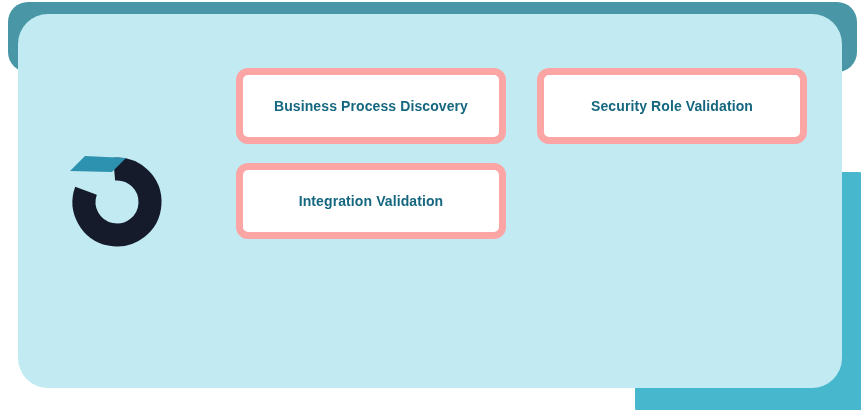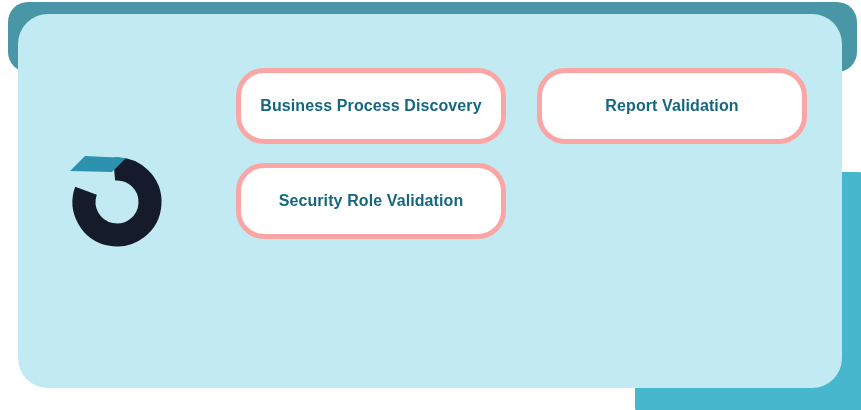--- a/index.html
+++ b/index.html
@@ -61,26 +61,26 @@
     width: 571px;
     height: 266px;
     display: grid;
     grid-template-columns: 270px 270px;
     grid-template-rows: 76px 76px 76px;
     column-gap: 31px;
     row-gap: 19px;
   }
   .pill {
     background: #ffffff;
-    border: 5px solid #fca5a5;
-    border-radius: 28px;
+    border: 7px solid #fca5a5;
+    border-radius: 12px;
     display: flex;
     align-items: center;
     justify-content: center;
-    font-size: 16px;
+    font-size: 14px;
     font-weight: bold;
     color: #15677f;
     letter-spacing: 0.1px;
     cursor: pointer;
     box-sizing: border-box;
     text-align: center;
   }
 </style>
 </head>
 <body>
@@ -95,17 +95,17 @@
 
   <svg class="logo" viewBox="0 0 100 105">
 
     <path d="M 48.1 18.1 A 33 33 0 1 1 20 39.7" fill="none" stroke="#151b2b" stroke-width="23" stroke-linecap="butt"></path>
 
     <path d="M 4 20 L 19 5 L 60 7 L 46 21 Z" fill="#2c92b0"></path>
   </svg>
 
   <div class="pill-grid">
     <div class="pill">Business Process Discovery</div>
-    <div class="pill">Report Validation</div>
     <div class="pill">Security Role Validation</div>
+    <div class="pill">Integration Validation</div>
   </div>
 
 </div>
 
 </body></html>

